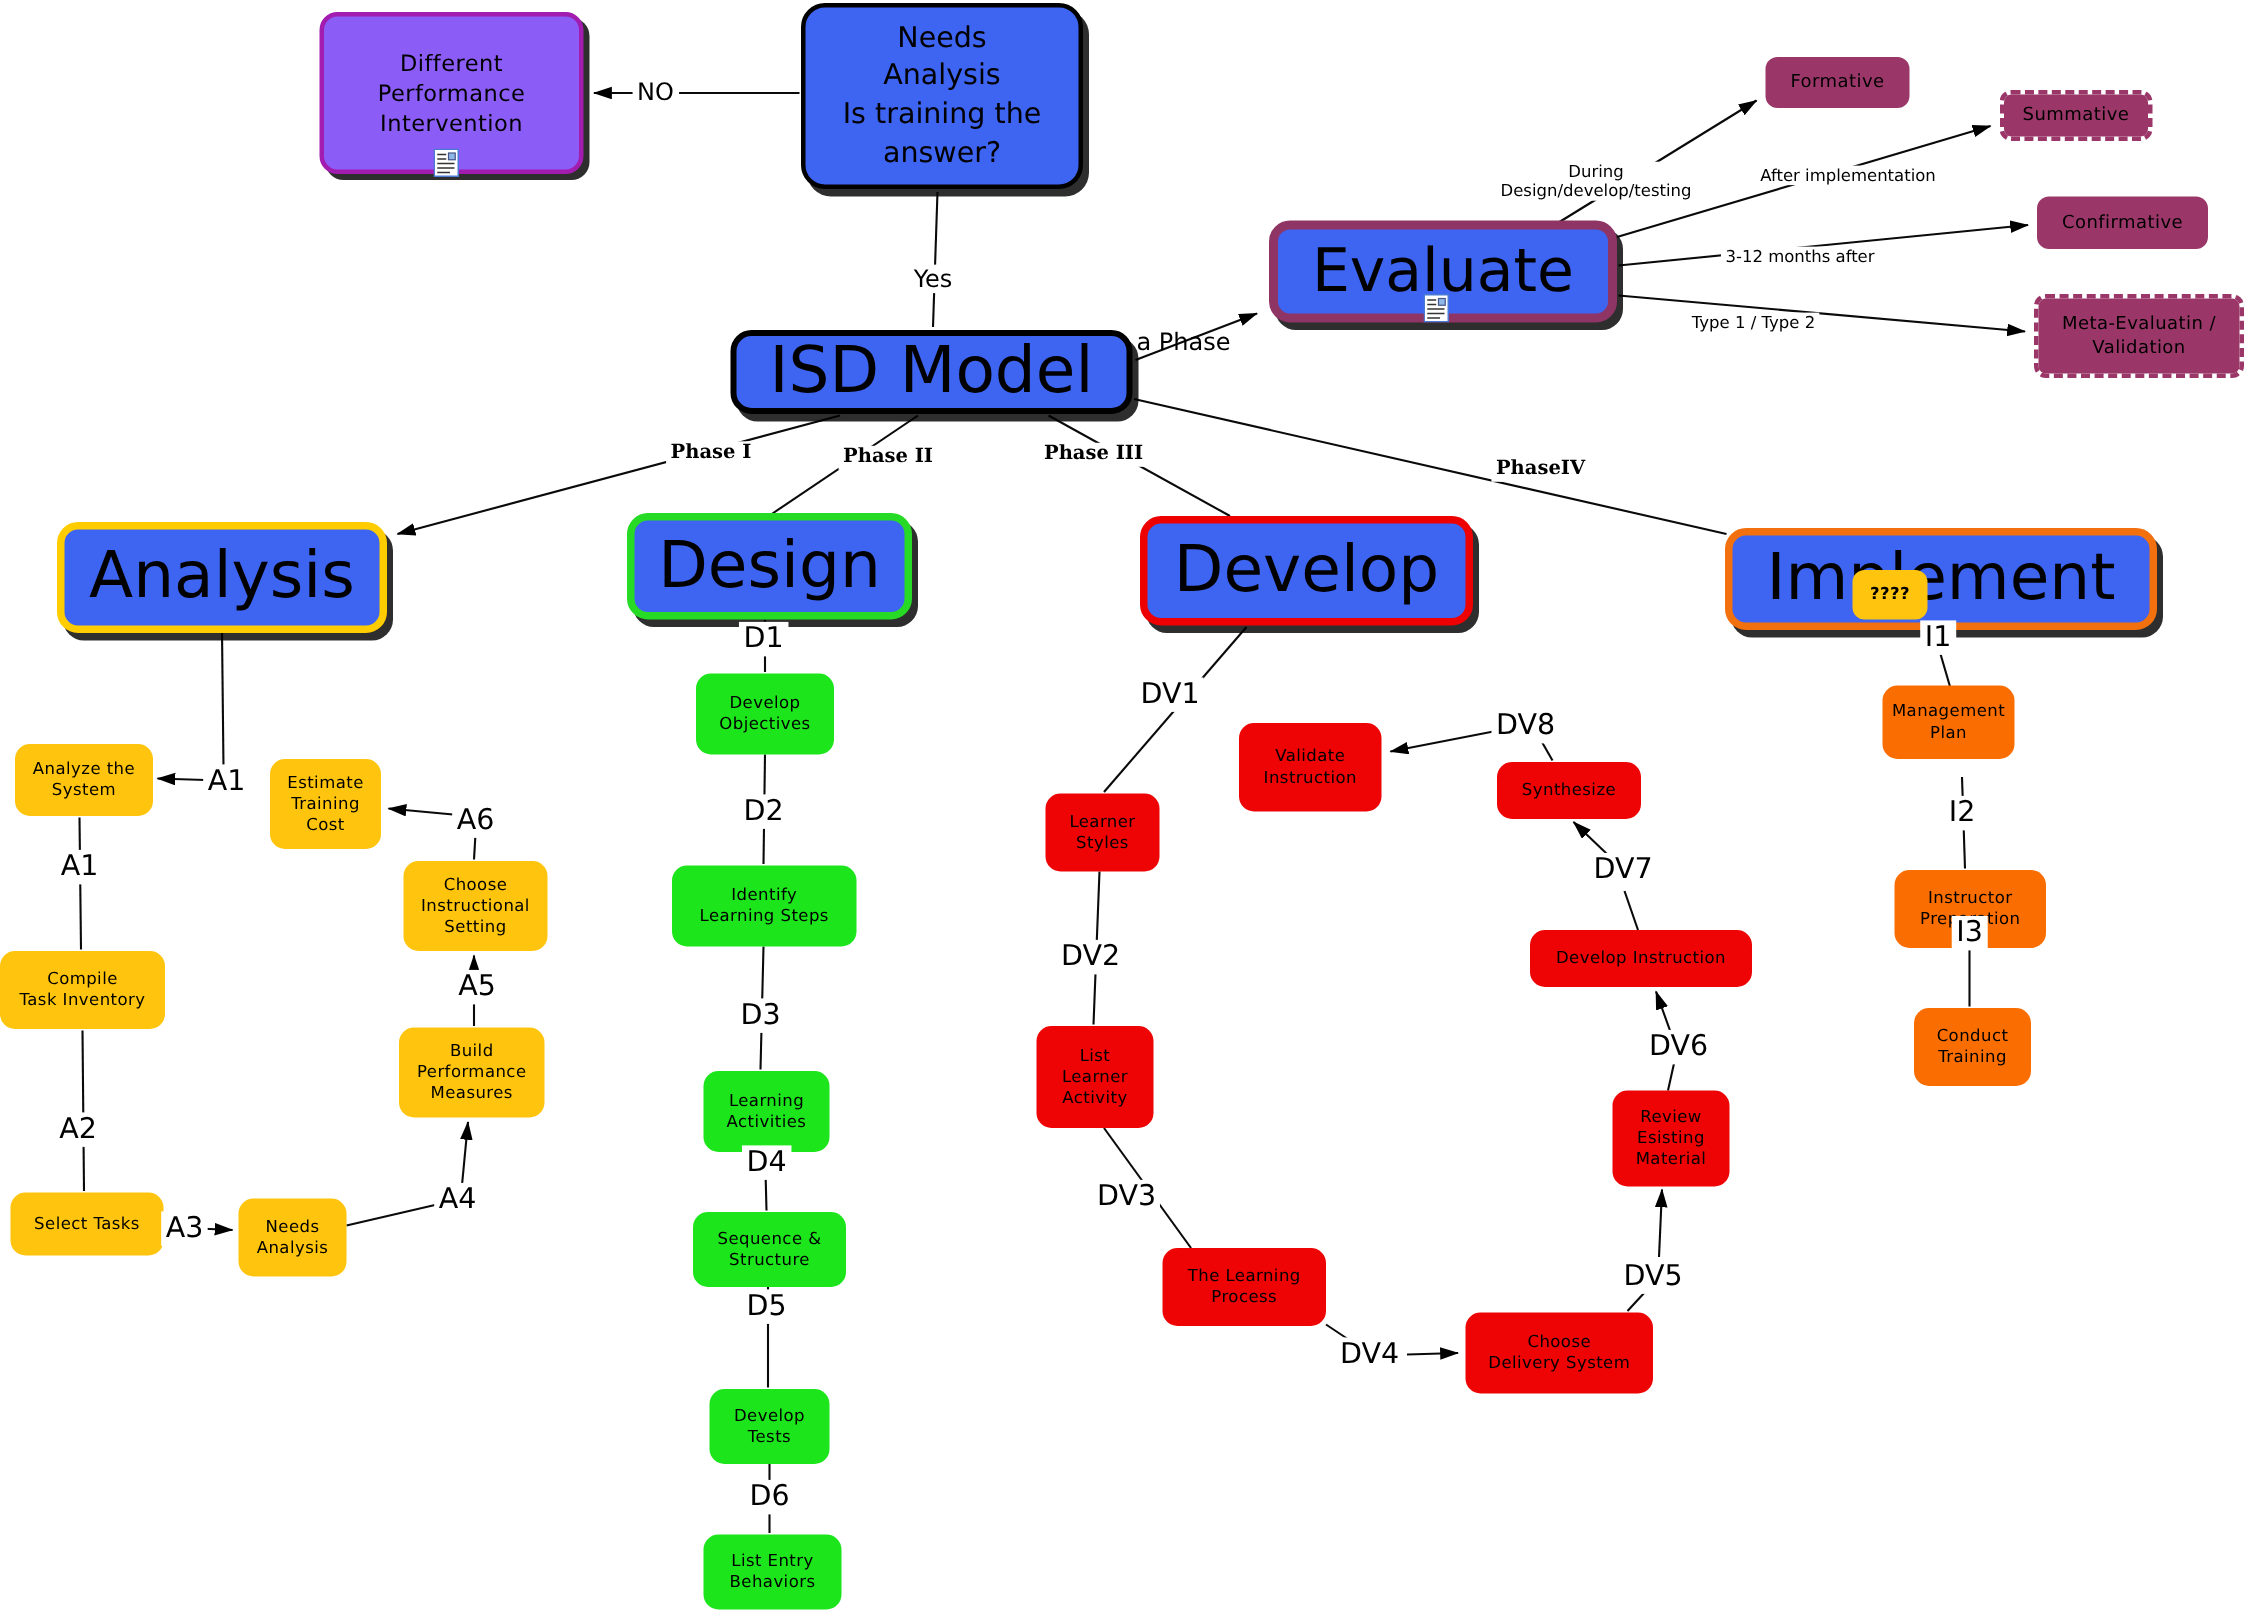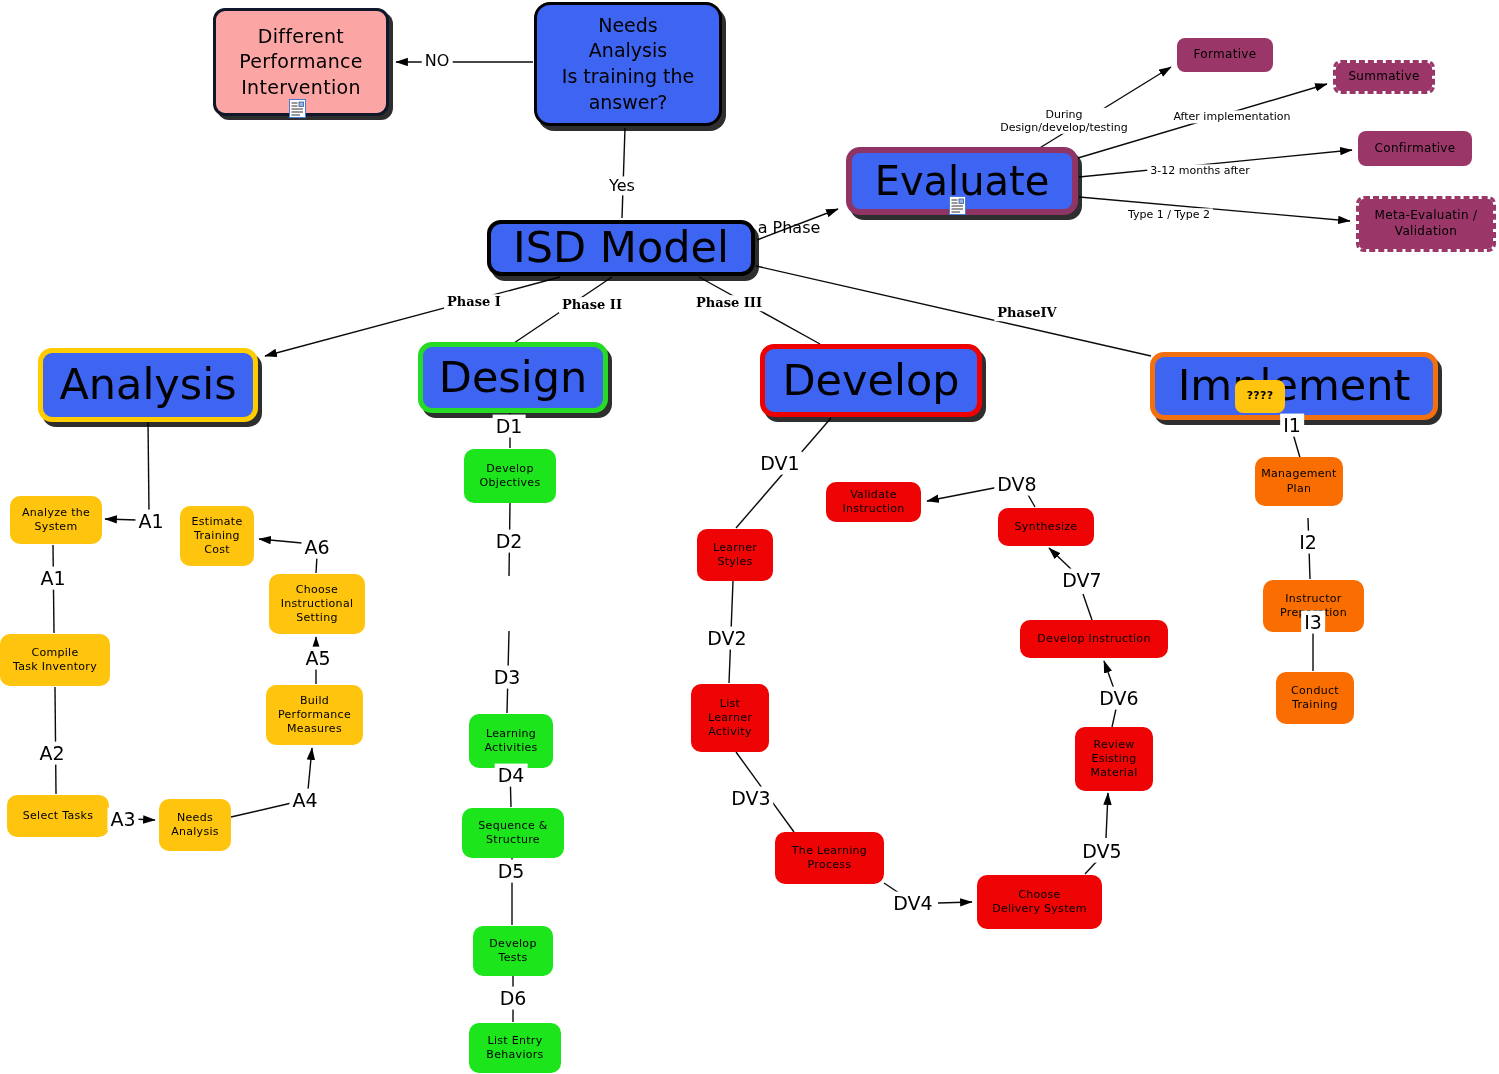--- a/index.html
+++ b/index.html
@@ -20,22 +20,22 @@
     background:#3E64F2; border:4px solid #000; border-radius:14px;
     font-size:43px; letter-spacing:0; line-height:1.05;
     box-shadow:4px 5px 0 rgba(0,0,0,.82);
   }
   .b-gold   { border:5px solid #FFCC00; }
   .b-green  { border:5px solid #26DA26; }
   .b-red    { border:5px solid #EE0000; }
   .b-orange { border:5px solid #F2700E; }
   .b-maroon { border:6px solid #8E3566; }
   .purple-big {
-    background:#fca5a5; border:3px solid #0f172a; border-radius:12px;
-    font-size:19px; box-shadow:4px 4px 0 rgba(0,0,0,.82); line-height:1.35;
+    background:#8b5cf6; border:3px solid #a21caf; border-radius:12px;
+    font-size:15px; box-shadow:4px 4px 0 rgba(0,0,0,.82); line-height:1.35;
   }
   .q-big { font-size:19px; border-width:3px; border-radius:16px; line-height:1.35; }
   .gold   { background:#FFC40D; }
   .green  { background:#1CE51C; }
   .red    { background:#EE0404; }
   .orange { background:#FA6E01; }
   .maroon { background:#9A3768; font-size:12px; border-radius:8px; }
   .dashed { border:3px dashed #9A3768; background-clip:padding-box; }
   .qbox   { font-weight:bold; border-radius:8px; }
   .elabel {
@@ -139,30 +139,32 @@
 Task Inventory</div>
   <div class="node gold" style="left:266px;top:685px;width:97px;height:60px">Build
 Performance
 Measures</div>
   <div class="node gold" style="left:7px;top:795px;width:102px;height:42px">Select Tasks</div>
   <div class="node gold" style="left:159px;top:799px;width:72px;height:52px">Needs
 Analysis</div>
 
   <div class="node green" style="left:464px;top:449px;width:92px;height:54px">Develop
 Objectives</div>
+  <div class="node green" style="left:448px;top:577px;width:123px;height:54px">Identify
+Learning Steps</div>
   <div class="node green" style="left:469px;top:714px;width:84px;height:54px">Learning
 Activities</div>
   <div class="node green" style="left:462px;top:808px;width:102px;height:50px">Sequence &amp;
 Structure</div>
   <div class="node green" style="left:473px;top:926px;width:80px;height:50px">Develop
 Tests</div>
   <div class="node green" style="left:469px;top:1023px;width:92px;height:50px">List Entry
 Behaviors</div>
 
-  <div class="node red" style="left:826px;top:482px;width:95px;height:40px">Validate
+  <div class="node red" style="left:826px;top:482px;width:95px;height:59px">Validate
 Instruction</div>
   <div class="node red" style="left:697px;top:529px;width:76px;height:52px">Learner
 Styles</div>
   <div class="node red" style="left:691px;top:684px;width:78px;height:68px">List
 Learner
 Activity</div>
   <div class="node red" style="left:775px;top:832px;width:109px;height:52px">The Learning
 Process</div>
   <div class="node red" style="left:977px;top:875px;width:125px;height:54px">Choose
 Delivery System</div>

